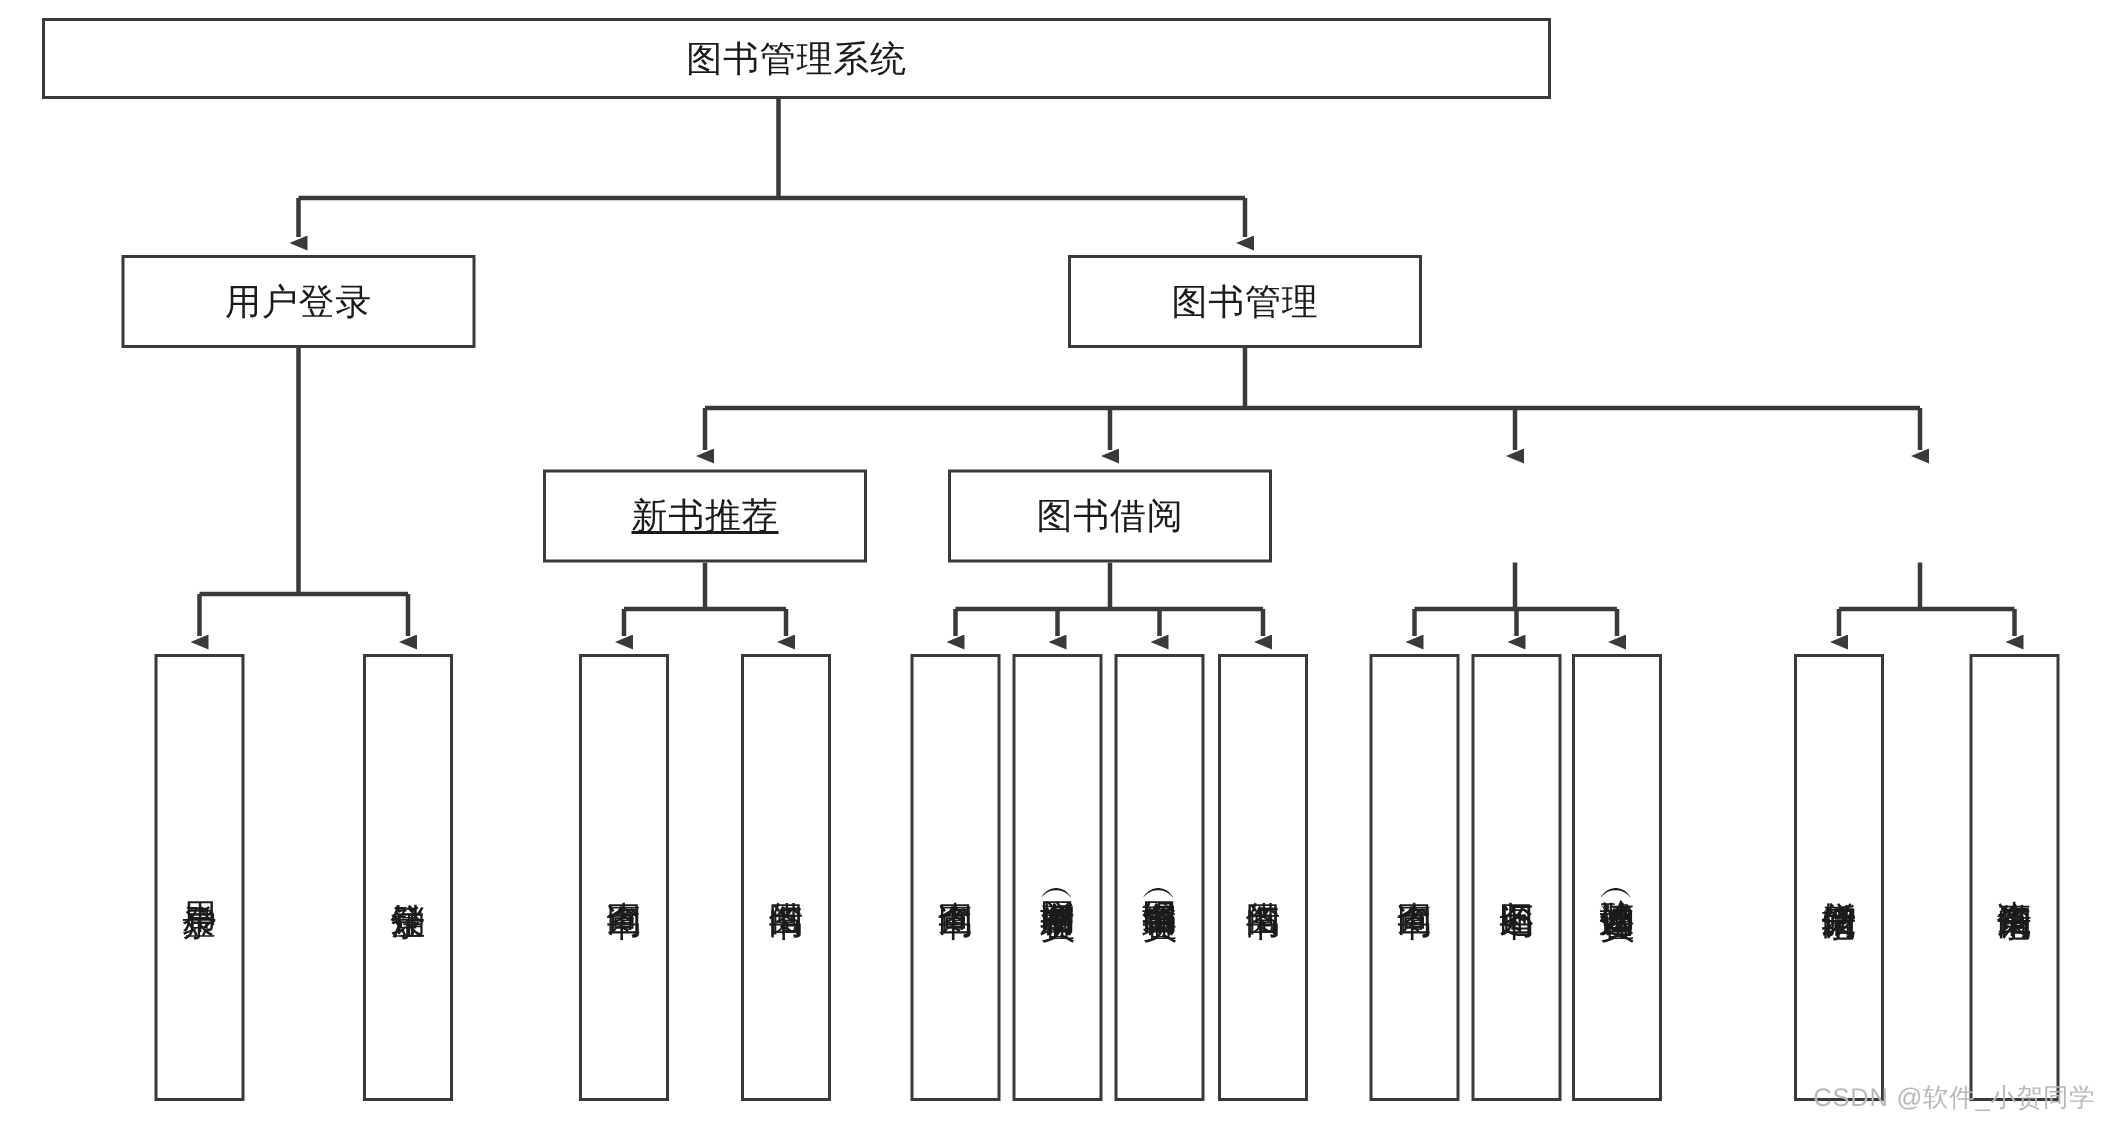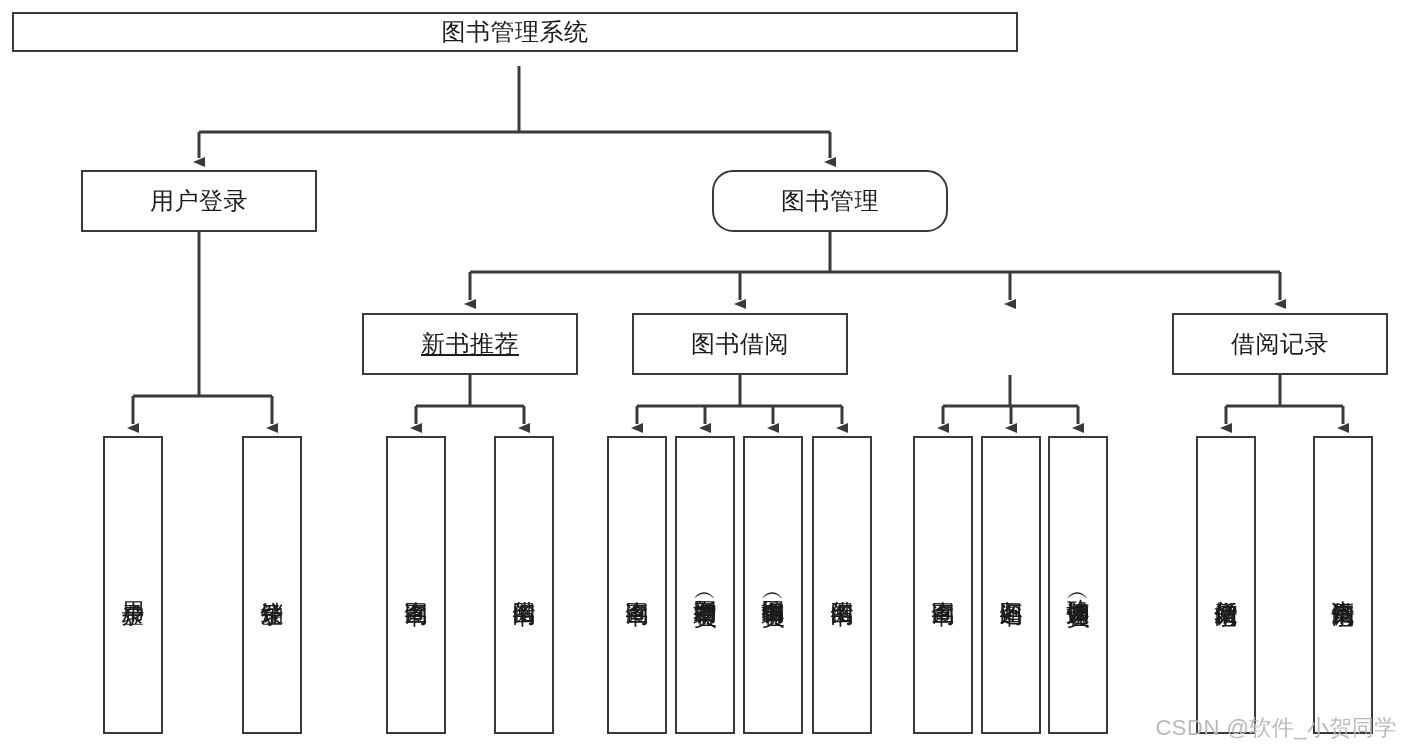--- a/index.html
+++ b/index.html
@@ -52,21 +52,21 @@
   .node.vert .vlabel {
     writing-mode: vertical-rl;
     text-orientation: upright;
     white-space: normal;
     text-align: center;
   }
   .watermark {
     position: absolute;
     right: 8px;
     bottom: 4px;
-    font-size: 22px;
+    font-size: 17px;
     color: #b9b9b9;
     letter-spacing: 0.5px;
     white-space: nowrap;
   }
 </style>
 </head>
 <body>
 
 <div id="canvas">
 
@@ -113,39 +113,36 @@
       <path d="M 1011 406 L 1011 424" marker-end="url(#arrow)"></path>
       <path d="M 1078 406 L 1078 424" marker-end="url(#arrow)"></path>
 
       <path d="M 1280 375 L 1280 406"></path>
       <path d="M 1226 406 L 1343 406"></path>
       <path d="M 1226 406 L 1226 424" marker-end="url(#arrow)"></path>
       <path d="M 1343 406 L 1343 424" marker-end="url(#arrow)"></path>
     </g>
   </svg>
 
-  <div class="node horiz" style="left:12px; top:12px; width:1006px; height:40px;">
+  <div class="node horiz" style="left:28px; top:12px; width:1006px; height:54px;">
     <span>图书管理系统</span>
   </div>
 
   <div class="node horiz" style="left:81px; top:170px; width:236px; height:62px;">
     <span>用户登录</span>
   </div>
-  <div class="node horiz" style="left:712px; top:170px; width:236px; height:62px;border-radius:21px;">
+  <div class="node horiz" style="left:712px; top:170px; width:236px; height:62px;">
     <span>图书管理</span>
   </div>
 
   <div class="node horiz" style="left:362px; top:313px; width:216px; height:62px;text-decoration:underline;">
     <span>新书推荐</span>
   </div>
   <div class="node horiz" style="left:632px; top:313px; width:216px; height:62px;">
     <span>图书借阅</span>
-  </div>
-  <div class="node horiz" style="left:1172px; top:313px; width:216px; height:62px;">
-    <span>借阅记录</span>
   </div>
 
   <div class="node vert" style="left:103px; top:436px; width:60px; height:298px;">
     <span class="vlabel">用户登录</span>
   </div>
   <div class="node vert" style="left:242px; top:436px; width:60px; height:298px;">
     <span class="vlabel">注销登录</span>
   </div>
 
   <div class="node vert" style="left:386px; top:436px; width:60px; height:298px;">

